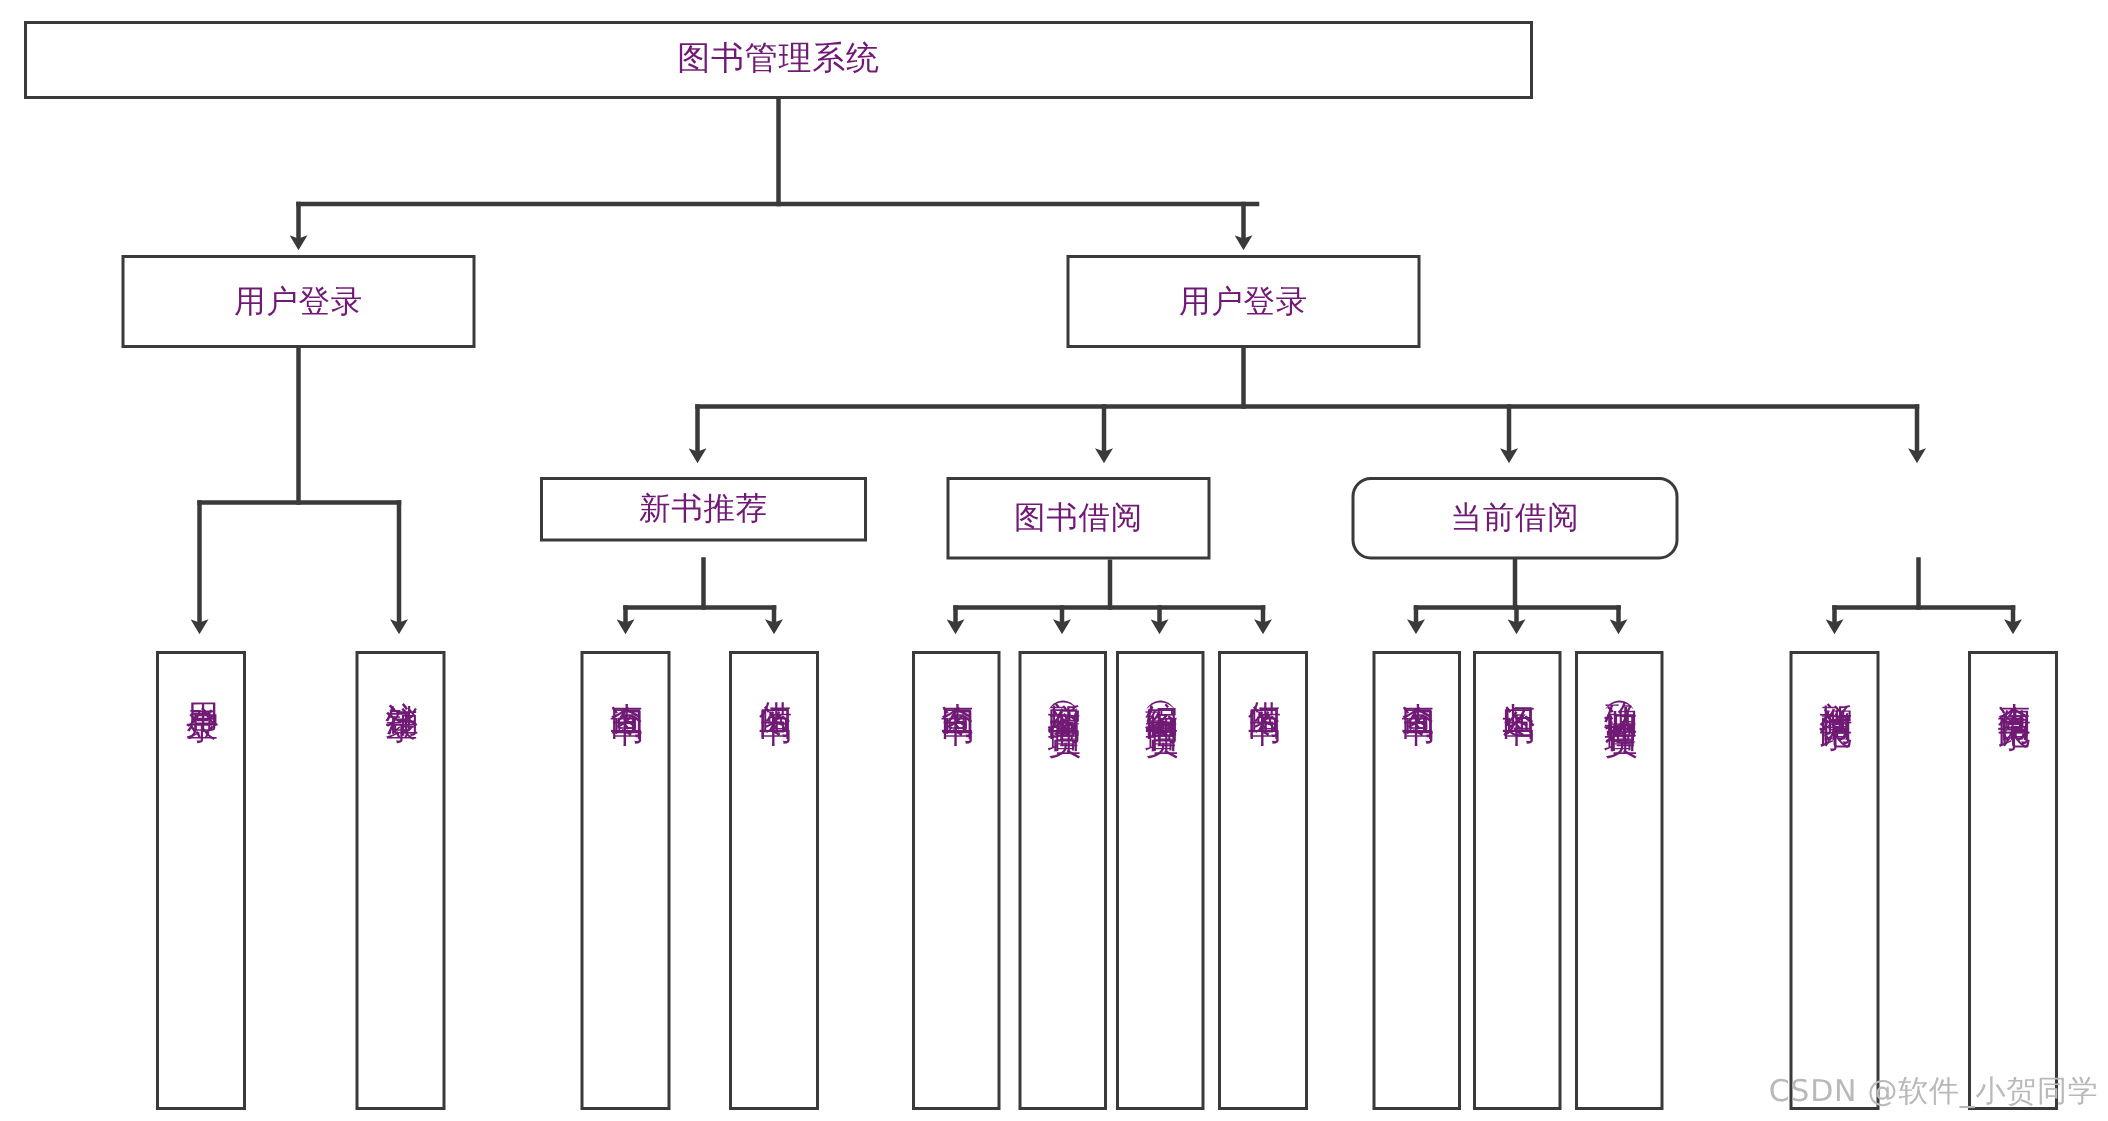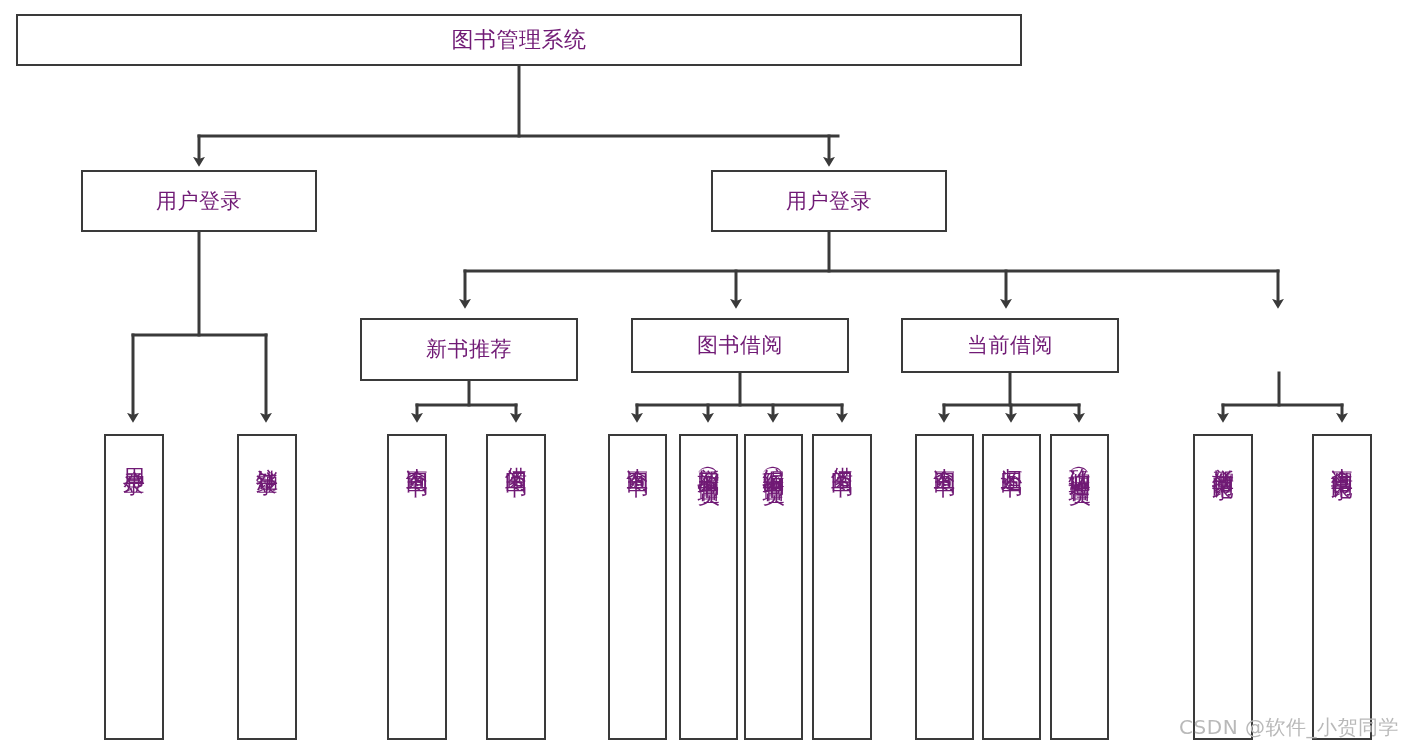--- a/index.html
+++ b/index.html
@@ -128,27 +128,27 @@
     <span class="lbl">图书管理系统</span>
   </div>
 
   <div class="node h" style="left:81px; top:170px; width:236px; height:62px;">
     <span class="lbl">用户登录</span>
   </div>
   <div class="node h" style="left:711px; top:170px; width:236px; height:62px;">
     <span class="lbl">用户登录</span>
   </div>
 
-  <div class="node h" style="left:360px; top:318px; width:218px; height:63px;">
+  <div class="node h" style="left:360px; top:318px; width:218px; height:43px;">
     <span class="lbl">新书推荐</span>
   </div>
-  <div class="node h" style="left:631px; top:318px; width:218px; height:55px;">
+  <div class="node h" style="left:631px; top:318px; width:176px; height:55px;">
     <span class="lbl">图书借阅</span>
   </div>
-  <div class="node h" style="left:901px; top:318px; width:218px; height:55px;">
+  <div class="node h" style="left:901px; top:318px; width:218px; height:55px;border-radius:13px;">
     <span class="lbl">当前借阅</span>
   </div>
 
   <div class="node v" style="left:104px; top:434px; width:60px; height:306px;">
     <span class="lbl">用户登录</span>
   </div>
   <div class="node v" style="left:237px; top:434px; width:60px; height:306px;">
     <span class="lbl">注销登录</span>
   </div>
 

